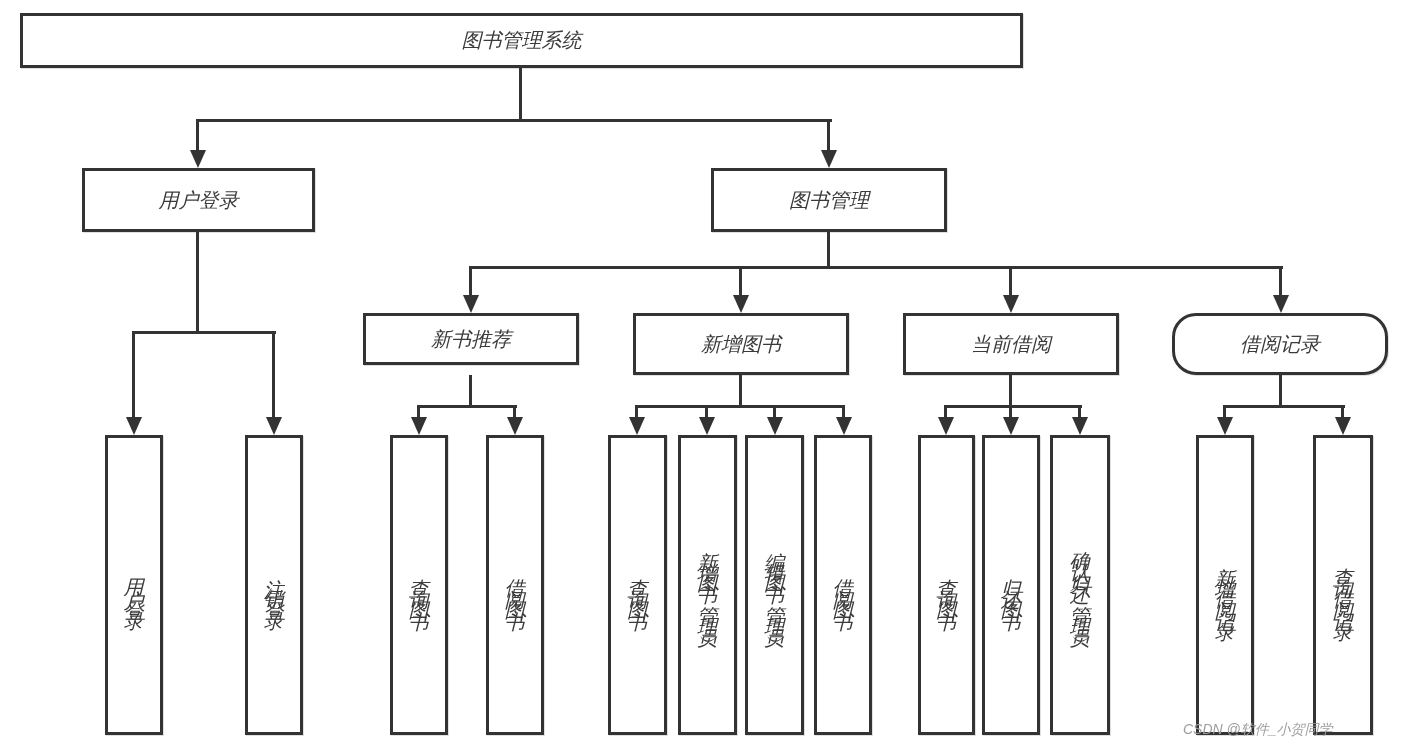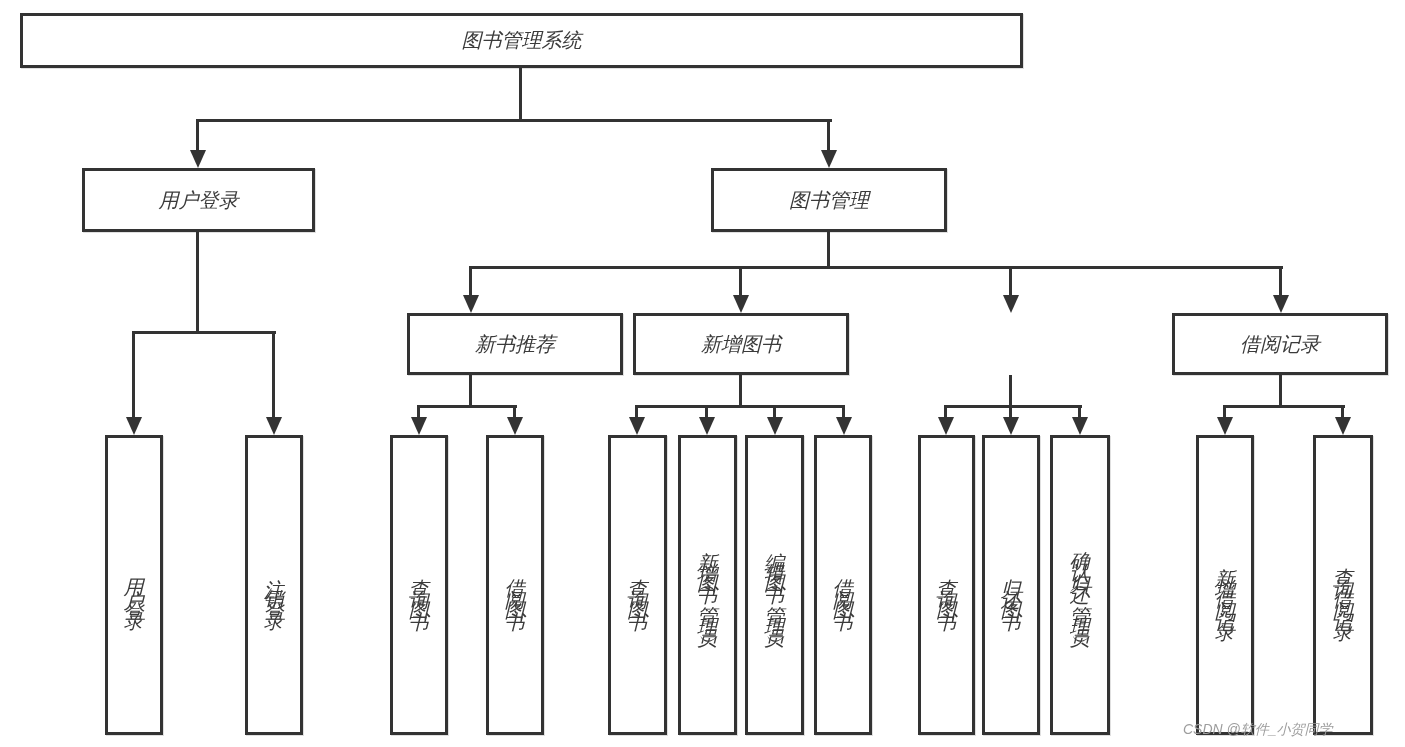--- a/index.html
+++ b/index.html
@@ -89,23 +89,24 @@
   <div class="hline" style="left:469px; top:266px; width:814px;"></div>
   <div class="vline" style="left:469px; top:266px; height:31px;"></div>
   <div class="arrow" style="left:463px; top:295px;"></div>
   <div class="vline" style="left:739px; top:266px; height:31px;"></div>
   <div class="arrow" style="left:733px; top:295px;"></div>
   <div class="vline" style="left:1009px; top:266px; height:31px;"></div>
   <div class="arrow" style="left:1003px; top:295px;"></div>
   <div class="vline" style="left:1279px; top:266px; height:31px;"></div>
   <div class="arrow" style="left:1273px; top:295px;"></div>
 
-  <div class="node" style="left:363px; top:313px; width:216px; height:62px;margin-left:44px;">新书推荐</div>
+  <div class="node" style="left:363px; top:313px; width:216px; height:52px;">新书推荐</div>
   <div class="node" style="left:633px; top:313px; width:216px; height:62px;">新增图书</div>
-  <div class="node" style="left:1172px; top:313px; width:216px; height:62px;">借阅记录</div>
+  <div class="node" style="left:903px; top:313px; width:216px; height:62px;">当前借阅</div>
+  <div class="node" style="left:1172px; top:313px; width:216px; height:62px;border-radius:24px;">借阅记录</div>
 
   <div class="vline" style="left:469px; top:375px; height:33px;"></div>
   <div class="hline" style="left:417px; top:405px; width:100px;"></div>
   <div class="vline" style="left:417px; top:405px; height:14px;"></div>
   <div class="arrow" style="left:411px; top:417px;"></div>
   <div class="vline" style="left:513px; top:405px; height:14px;"></div>
   <div class="arrow" style="left:507px; top:417px;"></div>
 
   <div class="vline" style="left:739px; top:375px; height:33px;"></div>
   <div class="hline" style="left:635px; top:405px; width:210px;"></div>

